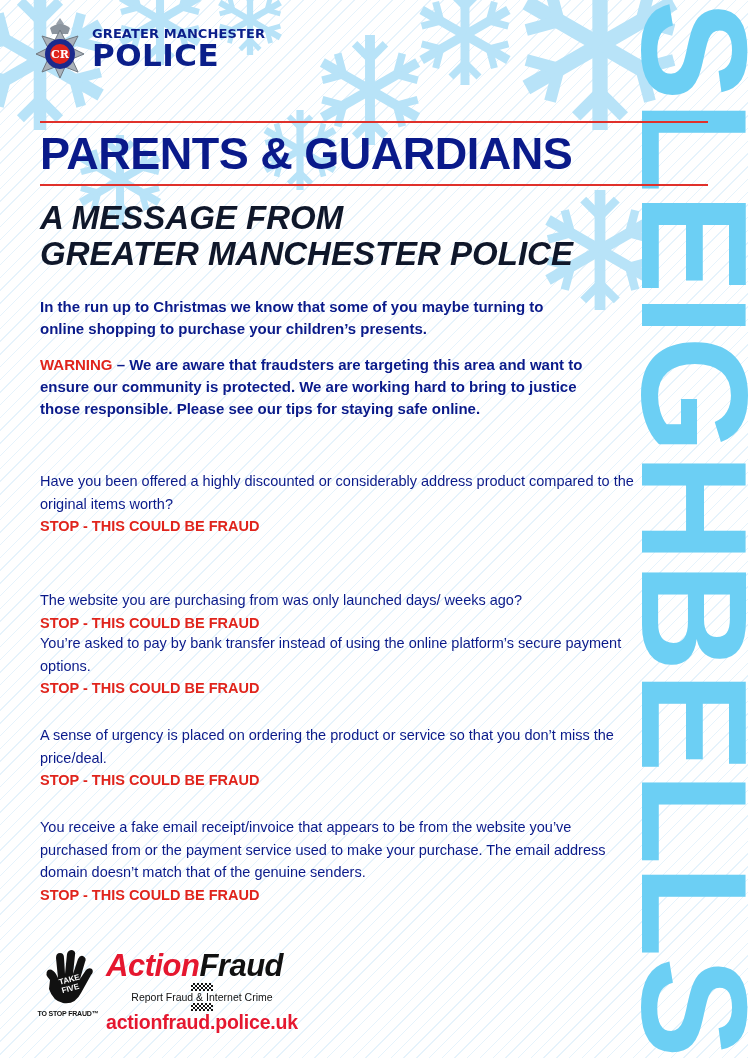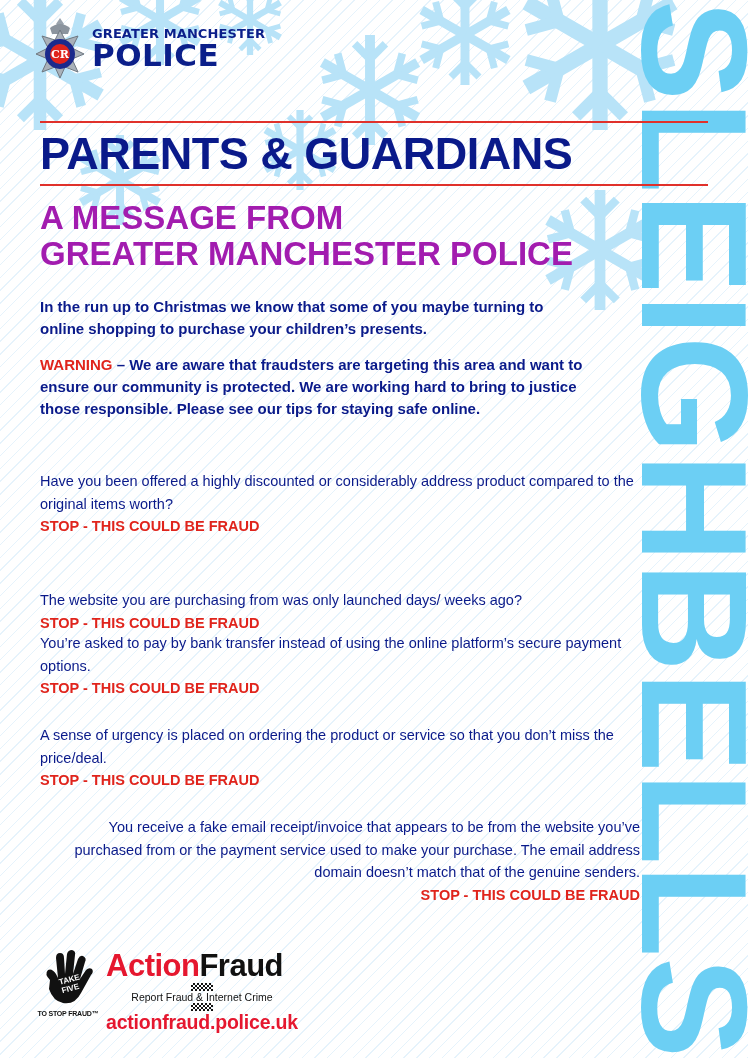--- a/index.html
+++ b/index.html
@@ -32,41 +32,41 @@
   .rule.r2 { top: 184px; }
 
   .headline {
     position: absolute; left: 40px; top: 124px; width: 680px;
     font-weight: bold; font-size: 45px; line-height: 60px;
     color: #0a1a8a; letter-spacing: -0.5px; white-space: nowrap;
     font-family: "Liberation Sans", sans-serif;
   }
   .subhead {
     position: absolute; left: 40px; top: 200px; width: 660px;
-    font-weight: bold; font-size: 33px; line-height: 36px; color: #a21caf;
-    font-family: "Liberation Sans", sans-serif; white-space: nowrap;
+    font-weight: bold; font-size: 33px; line-height: 36px; color: #0f172a;
+    font-family: "Liberation Sans", sans-serif; white-space: nowrap; font-style: italic;
   }
   .para {
     position: absolute; left: 40px; width: 600px;
     font-size: 15px; line-height: 22px; color: #0a1a8a; font-weight: bold;
     font-family: "Liberation Sans", sans-serif;
   }
   .para .warn { color: #e0241c; }
   .tip {
     position: absolute; left: 40px; width: 600px;
     font-size: 14.5px; line-height: 22.5px; color: #0a1a8a;
     font-family: "Liberation Sans", sans-serif;
   }
   .tip .stop { color: #e0241c; font-weight: bold; display: block; }
 
   .footer { position: absolute; left: 38px; top: 950px; display: flex; align-items: flex-start; }
   .takefive { width: 60px; height: 72px; display: flex; flex-direction: column; align-items: center; }
   .takefive .tf-caption { font-size: 7px; font-weight: bold; color: #111; margin-top: 2px; white-space: nowrap; letter-spacing: -0.2px; font-family: "Liberation Sans", sans-serif; }
   .af { margin-left: 8px; font-family: "Liberation Sans", sans-serif; }
-  .af .af-title { font-size: 31px; font-weight: bold; line-height: 32px; letter-spacing: -0.5px; }
+  .af .af-title { font-size: 31px; font-weight: bold; line-height: 32px; letter-spacing: -0.5px; font-style: italic; }
   .af .af-title .a1 { color: #e5172f; }
   .af .af-title .a2 { color: #111; }
   .af .af-tag { display: flex; align-items: center; font-size: 10.5px; color: #111; margin-top: 1px; flex-direction: column; }
   .af .chk { width: 22px; height: 8px; margin: 0 4px;
     background-image: linear-gradient(45deg, #111 25%, transparent 25%, transparent 75%, #111 75%),
                       linear-gradient(45deg, #111 25%, transparent 25%, transparent 75%, #111 75%);
     background-size: 4px 4px; background-position: 0 0, 2px 2px; }
   .af .af-url { color: #e5172f; font-weight: bold; font-size: 19.5px; line-height: 22px; letter-spacing: -0.2px; }
 </style>
 </head>
@@ -149,21 +149,21 @@
     <span class="stop">STOP - THIS COULD BE FRAUD</span>
   </div>
   <div class="tip" style="top:632px;">
     <span>You’re asked to pay by bank transfer instead of using the online platform’s secure payment options.</span>
     <span class="stop">STOP - THIS COULD BE FRAUD</span>
   </div>
   <div class="tip" style="top:724px;">
     <span>A sense of urgency is placed on ordering the product or service so that you don’t miss the price/deal.</span>
     <span class="stop">STOP - THIS COULD BE FRAUD</span>
   </div>
-  <div class="tip" style="top:816px; width:600px;text-align:right;">
+  <div class="tip" style="top:816px; width:600px;">
     <span>You receive a fake email receipt/invoice that appears to be from the website you’ve purchased from or the payment service used to make your purchase. The email address domain doesn’t match that of the genuine senders.</span>
     <span class="stop">STOP - THIS COULD BE FRAUD</span>
   </div>
 
   <div class="footer">
     <div class="takefive">
       <svg width="52" height="58" viewBox="0 0 52 58">
         <path d="M8 30 q-6 -6 -2 -10 q4 -2 8 4 l2 4 l-2 -20 q0 -5 4 -5 q4 0 4 5 l1 16 l2 -20 q1 -4 5 -4 q4 1 3 5 l-2 19 l5 -15 q2 -4 5 -3 q4 2 2 6 l-5 17 l6 -9 q3 -3 6 -1 q2 3 -1 6 l-10 18 q-6 12 -18 10 q-10 -2 -14 -14z" fill="#111"></path>
         <text x="28" y="32" text-anchor="middle" font-size="8" font-weight="bold" fill="#fff" transform="rotate(-15 28 32)" font-family="Liberation Sans, sans-serif">TAKE</text>
         <text x="29" y="41" text-anchor="middle" font-size="8" font-weight="bold" fill="#fff" transform="rotate(-15 29 41)" font-family="Liberation Sans, sans-serif">FIVE</text>

